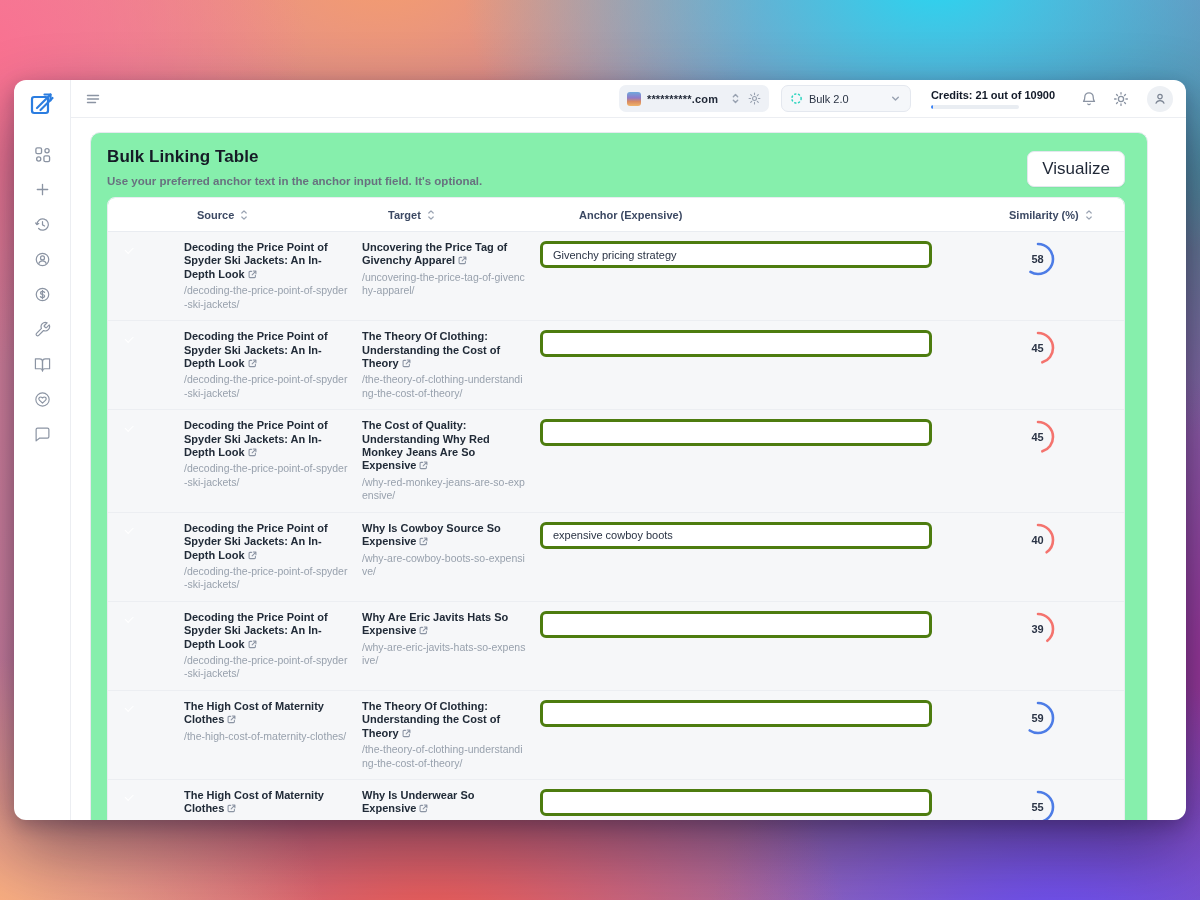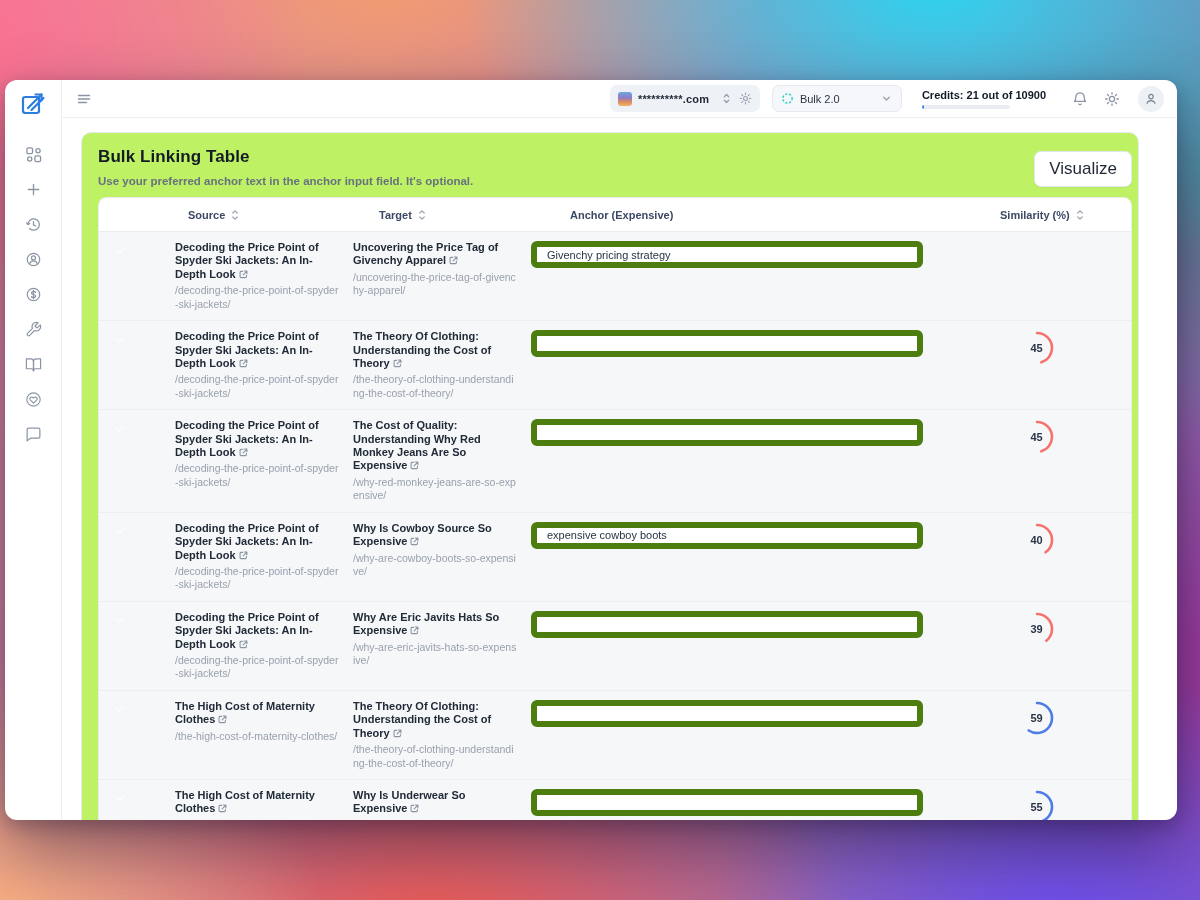--- a/index.html
+++ b/index.html
@@ -12,21 +12,21 @@
       radial-gradient(46% 58% at -2% 6%, #fa7090 0%, rgba(250,112,144,0) 60%),
       radial-gradient(52% 52% at 32% -4%, #f59d6d 0%, rgba(245,157,109,0) 62%),
       radial-gradient(40% 46% at 102% 20%, #54808f 0%, rgba(84,128,143,0) 62%),
       radial-gradient(50% 50% at -2% 102%, #fdb27d 0%, rgba(253,178,125,0) 58%),
       radial-gradient(56% 52% at 36% 104%, #ef5a52 0%, rgba(239,90,82,0) 62%),
       radial-gradient(50% 52% at 88% 104%, #6d4ef2 0%, rgba(109,78,242,0) 58%),
       radial-gradient(46% 56% at 103% 74%, #a0359c 0%, rgba(160,53,156,0) 58%),
       linear-gradient(120deg, #e98ca0, #b77ba8 50%, #7e5fb5);
   }
   .window {
-    position:absolute; left:5px; top:80px; width:1172px; height:740px;
+    position:absolute; left:14px; top:80px; width:1172px; height:740px;
     background:#fff; border-radius:12px; overflow:hidden;
     box-shadow:0 30px 70px rgba(20,10,40,.45), 0 6px 18px rgba(20,10,40,.25);
     display:flex;
   }
   
   .sidebar { width:57px; border-right:1px solid #eceef2; display:flex; flex-direction:column; align-items:center; padding-top:9px; flex:none; }
   .logo { width:28px; height:28px; margin-bottom:28px; cursor:pointer; }
   .side-nav { display:flex; flex-direction:column; align-items:center; gap:17px; }
   .side-icon { width:18px; height:18px; color:#8b94a3; cursor:pointer; display:flex; align-items:center; justify-content:center; }
   .side-icon svg { width:17px; height:17px; }
@@ -45,39 +45,39 @@
   .icon-sm { width:13px; height:13px; color:#99a2b1; flex:none; }
   .credits { margin:0 10px 0 12px; display:flex; flex-direction:column; gap:4px; }
   .credits-label { font-size:11px; font-weight:700; color:#121a28; white-space:nowrap; }
   .credits-bar { width:88px; height:4px; border-radius:2px; background:#e9edf2; overflow:hidden; }
   .credits-fill { height:100%; background:#3b82f6; border-radius:2px; }
   .top-icon { width:16px; height:16px; color:#8b94a3; cursor:pointer; margin-left:8px; }
   .avatar { width:26px; height:26px; border-radius:50%; background:#edf0f4; display:flex; align-items:center; justify-content:center; color:#7b8493; margin-left:10px; cursor:pointer; flex:none; }
   .avatar svg { width:14px; height:14px; }
   
   .content { flex:1; overflow:hidden; padding:14px 38px 0 19px; }
-  .card { border:1px solid #e7eaf0; border-radius:10px; padding:14px 6px 0 16px; background:#bef264; }
+  .card { border:1px solid #e7eaf0; border-radius:10px; padding:14px 22px 0 16px; background:#86efac; }
   .card-head { display:flex; align-items:flex-start; justify-content:space-between; margin-bottom:10px; }
   .page-title { font-size:17px; font-weight:700; color:#151b26; letter-spacing:.1px; }
   .page-subtitle { font-size:11.5px; color:#68717f; margin-top:8px;font-weight:bold; }
   .btn-visualize { background:#fff; border:1px solid #e3e7ee; border-radius:7px; padding:7px 14px; font-size:17px; color:#1f2736; font-family:inherit; cursor:pointer; box-shadow:0 1px 1px rgba(16,24,40,.04); margin-top:4px; }
   .table { border:1px solid #e9ecf1; border-radius:8px 8px 0 0; overflow:hidden; }
   .thead, .trow { display:grid; grid-template-columns:76px 178px 178px 417px 1fr; align-items:start; }
   .thead { background:#fff; border-bottom:1px solid #e9ecf1; padding:8px 0 7px; align-items:center;gap:13px; }
   .th { font-size:11px; font-weight:700; color:#3c4963; display:flex; align-items:center; gap:5px; }
   .sort-icon { width:10px; height:12px; color:#9aa3b2; cursor:pointer; flex:none; }
   .checkbox { width:14px; height:14px; margin-left:14px; border-radius:3.5px; background:#2563eb; position:relative; cursor:pointer; flex:none; }
   .checkbox::after { content:""; position:absolute; left:3px; top:3.5px; width:7px; height:3.5px; border-left:1.8px solid #fff; border-bottom:1.8px solid #fff; transform:rotate(-45deg); }
   .tbody .trow { background:#f6f7f9; border-bottom:1px solid #eceef2; padding:9px 0; }
   .cell-check { padding-top:2px; }
   .cell-text { padding-right:14px; }
   .row-title { font-size:11px; font-weight:600; color:#212b38; line-height:1.22; }
   .ext-icon { width:9px; height:9px; color:#8b94a3; margin-left:3px; display:inline-block; vertical-align:-1px; cursor:pointer; }
   .row-url { font-size:10.5px; color:#98a1ad; line-height:1.28; margin-top:3px; word-break:break-all; }
-  .anchor-input { width:392px; height:27px; border:6px solid #4d7c0f; border-radius:6px; background:#fff; font-family:inherit; font-size:11px; color:#2a3344; padding:0 10px; outline:none; }
+  .anchor-input { width:392px; height:27px; border:3px solid #4d7c0f; border-radius:6px; background:#fff; font-family:inherit; font-size:11px; color:#2a3344; padding:0 10px; outline:none; }
   .sim { position:relative; width:36px; height:36px; margin:0 auto; transform:translateX(-3px); }
   .sim-val { position:absolute; inset:0; display:flex; align-items:center; justify-content:center; font-size:11px; font-weight:700; color:#2b3446; }
   .sim svg { position:absolute; inset:0; }
 </style>
 </head>
 <body>
 
 <div class="window">
 
   <aside class="sidebar">
@@ -252,20 +252,28 @@
       <div class="row-url">/decoding-the-price-point-of-spyder-ski-jackets/</div>
     </div>
     <div class="cell-text">
       <div class="row-title"><span>Uncovering the Price Tag of Givenchy Apparel</span><svg class="ext-icon" viewBox="0 0 10 10" fill="none" stroke="currentColor" stroke-width="1.2" stroke-linecap="round" stroke-linejoin="round">
                       <path d="M4 1.5H2.2C1.5 1.5 1.2 1.8 1.2 2.5v5c0 .7.3 1 1 1h5c.7 0 1-.3 1-1V5.8"></path>
                       <path d="M5.8 1.2h3v3M8.8 1.2 4.6 5.4"></path>
                     </svg></div>
       <div class="row-url">/uncovering-the-price-tag-of-givenchy-apparel/</div>
     </div>
     <div><input class="anchor-input" type="text" value="Givenchy pricing strategy" style=""></div>
+    <div>
+      <div class="sim">
+        <svg viewBox="0 0 36 36">
+                      <circle cx="18" cy="18" r="15" fill="none" stroke-width="2.6" stroke-linecap="round" transform="rotate(-90 18 18)" stroke="#4d7ce6" stroke-dasharray="54.7 94.2"></circle>
+                    </svg>
+        <span class="sim-val">58</span>
+      </div>
+    </div>
   </div>
 
   <div class="trow">
     <div class="cell-check"><span class="checkbox"></span></div>
     <div class="cell-text">
       <div class="row-title"><span>Decoding the Price Point of Spyder Ski Jackets: An In-Depth Look</span><svg class="ext-icon" viewBox="0 0 10 10" fill="none" stroke="currentColor" stroke-width="1.2" stroke-linecap="round" stroke-linejoin="round">
                       <path d="M4 1.5H2.2C1.5 1.5 1.2 1.8 1.2 2.5v5c0 .7.3 1 1 1h5c.7 0 1-.3 1-1V5.8"></path>
                       <path d="M5.8 1.2h3v3M8.8 1.2 4.6 5.4"></path>
                     </svg></div>
       <div class="row-url">/decoding-the-price-point-of-spyder-ski-jackets/</div>

